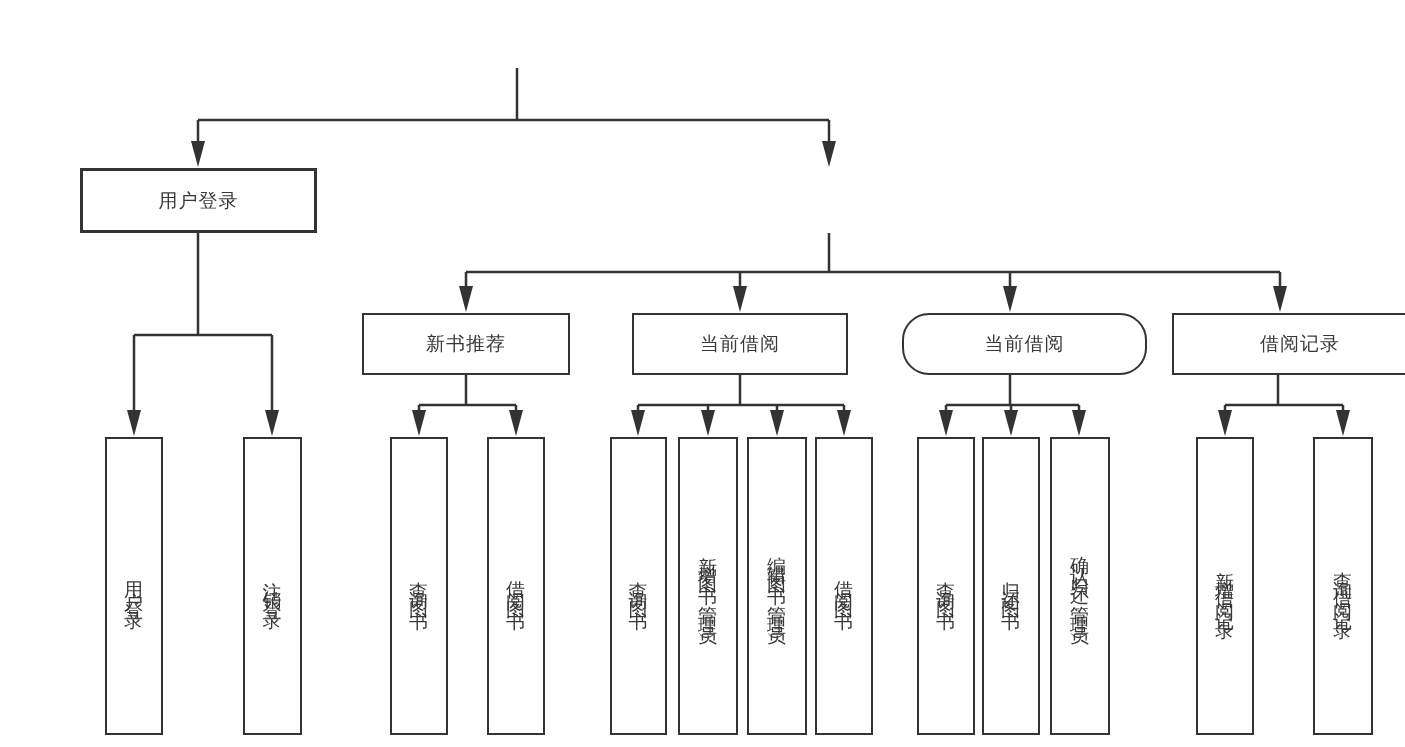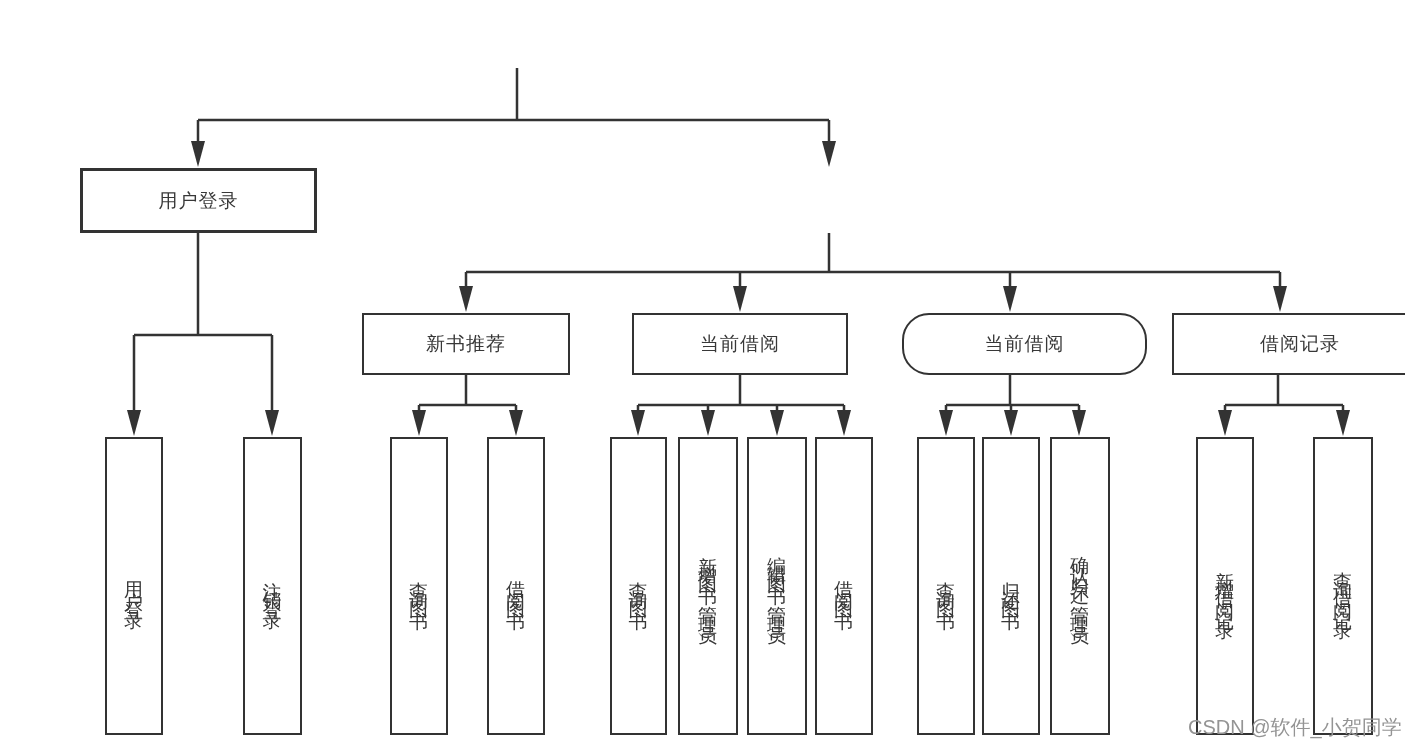--- a/index.html
+++ b/index.html
@@ -140,15 +140,14 @@
     <span class="vlabel">确认归还（管理员）</span>
   </div>
 
   <div class="box leaf" style="left:1196px;width:58px;">
     <span class="vlabel">新增借阅记录</span>
   </div>
   <div class="box leaf" style="left:1313px;width:60px;">
     <span class="vlabel">查询借阅记录</span>
   </div>
 
-  <div class="watermark">CSDN @软件_小贺同学</div>
 
 </div>
 
 </body></html>

